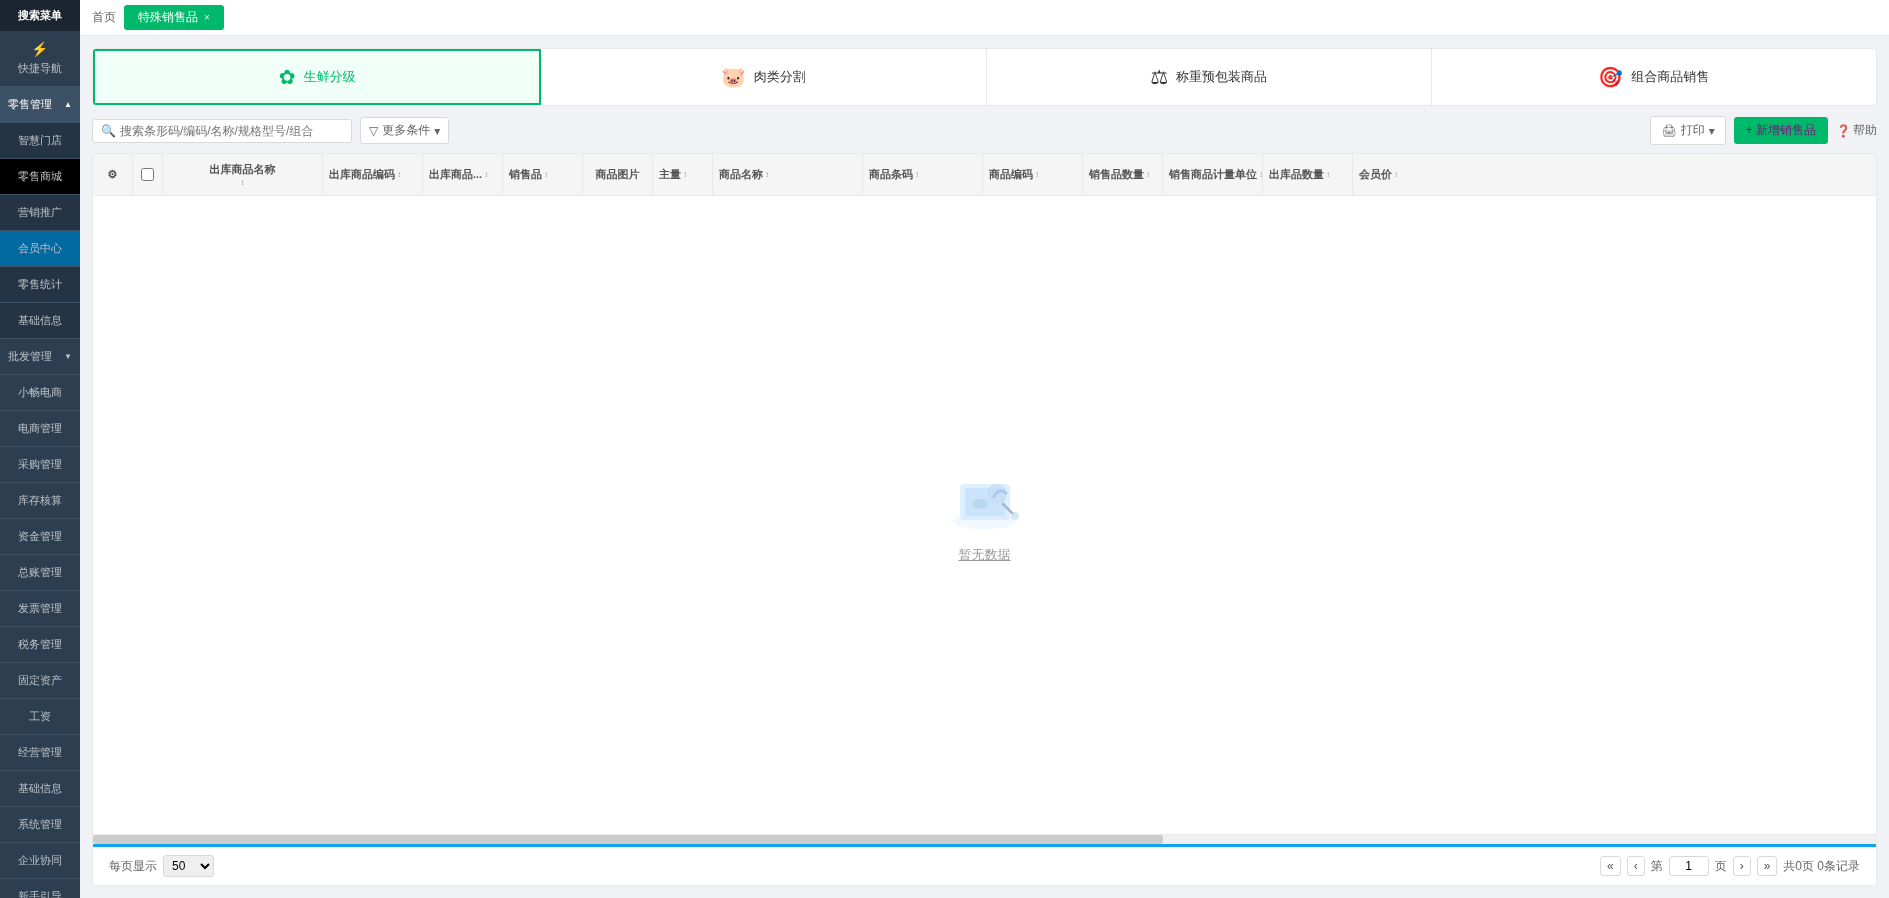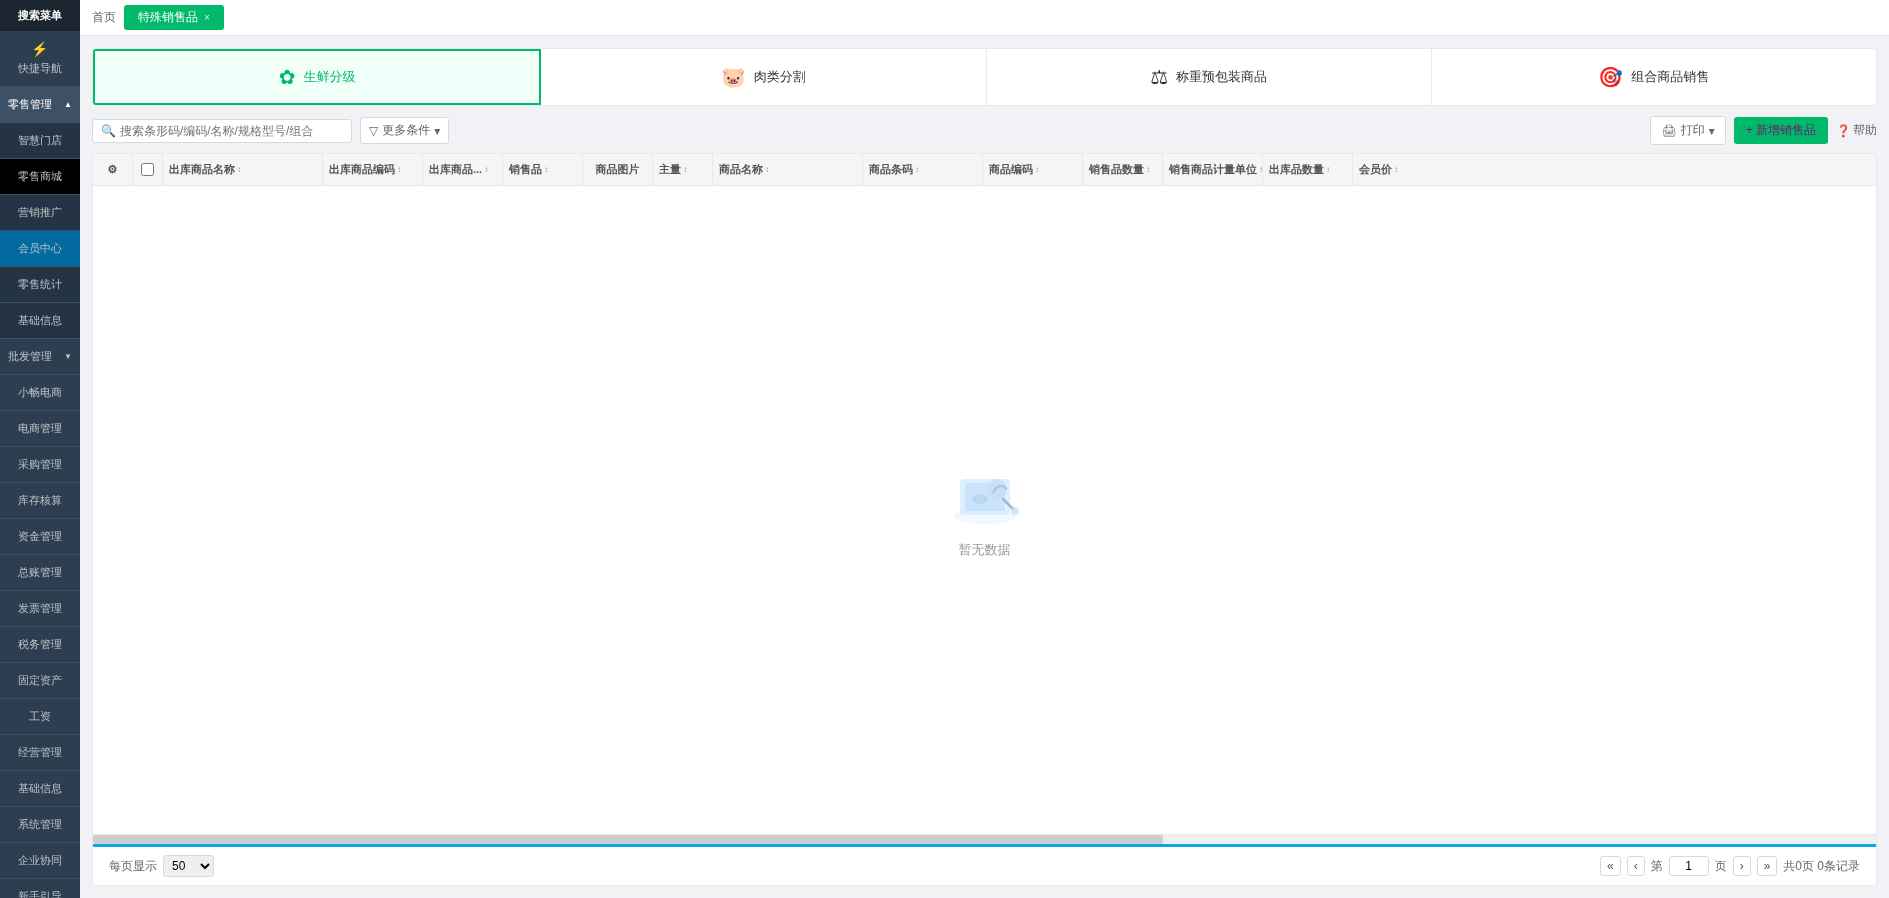--- a/index.html
+++ b/index.html
@@ -212,21 +212,21 @@
       display: flex;
       align-items: center;
       gap: 2px;
       white-space: nowrap;
       overflow: hidden;
     }
     .th:last-child { border-right: none; }
     .sort-arrows { display: flex; flex-direction: column; font-size: 8px; color: #999; line-height: 1; }
     .th-icon { width: 40px; justify-content: center; }
     .th-check { width: 30px; justify-content: center; }
-    .th-name { width: 160px; }
+    .th-name { width: 160px; flex-direction: column; }
     .th-code { width: 100px; }
     .th-spec { width: 80px; }
     .th-sale { width: 80px; }
     .th-img { width: 70px; justify-content: center; }
     .th-main { width: 60px; }
     .th-gname { width: 150px; }
     .th-barcode { width: 120px; }
     .th-gcode { width: 100px; }
     .th-qty { width: 80px; }
     .th-unit { width: 100px; }
@@ -237,20 +237,21 @@
     
     .empty-state {
       flex: 1;
       display: flex;
       flex-direction: column;
       align-items: center;
       justify-content: center;
       color: #999;
       font-size: 13px;
       gap: 10px;
+      text-decoration: underline;
     }
     .empty-icon {
       width: 80px;
       height: 70px;
     }
 
     
     .pagination {
       display: flex;
       align-items: center;

